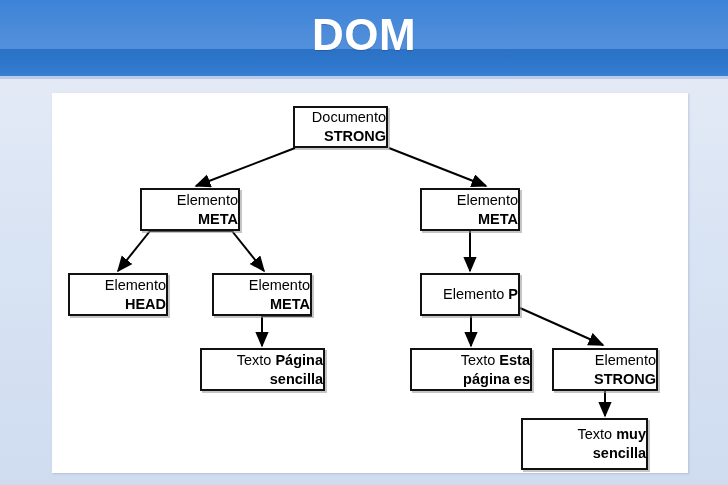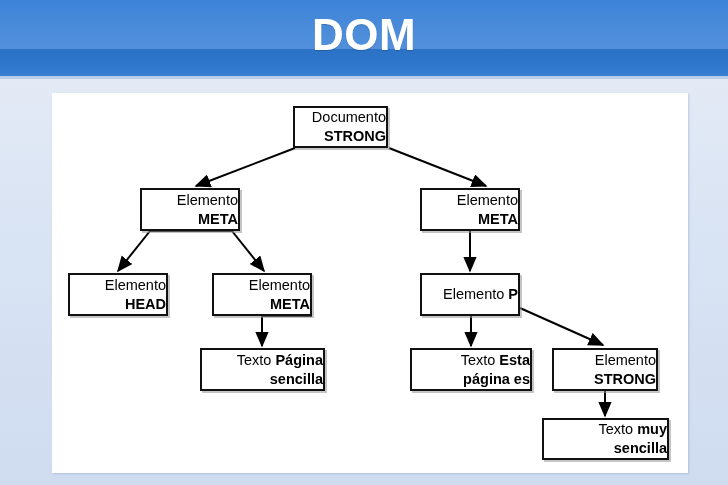--- a/index.html
+++ b/index.html
@@ -185,19 +185,19 @@
     <div class="node" style="left:358px; top:255px; width:122px; height:43px;">
       <span class="ln"><span class="inline-reg">Texto </span><span class="inline-bld">Esta</span></span>
       <span class="ln bld">página es</span>
     </div>
 
     <div class="node" style="left:500px; top:255px; width:106px; height:43px;">
       <span class="ln reg">Elemento</span>
       <span class="ln bld">STRONG</span>
     </div>
 
-    <div class="node" style="left:490px; top:325px; width:127px; height:42px;padding-left:40px;">
+    <div class="node" style="left:469px; top:325px; width:127px; height:52px;padding-left:40px;">
       <span class="ln"><span class="inline-reg">Texto </span><span class="inline-bld">muy</span></span>
       <span class="ln bld">sencilla</span>
     </div>
 
   </div>
 </div>
 
 </body></html>

